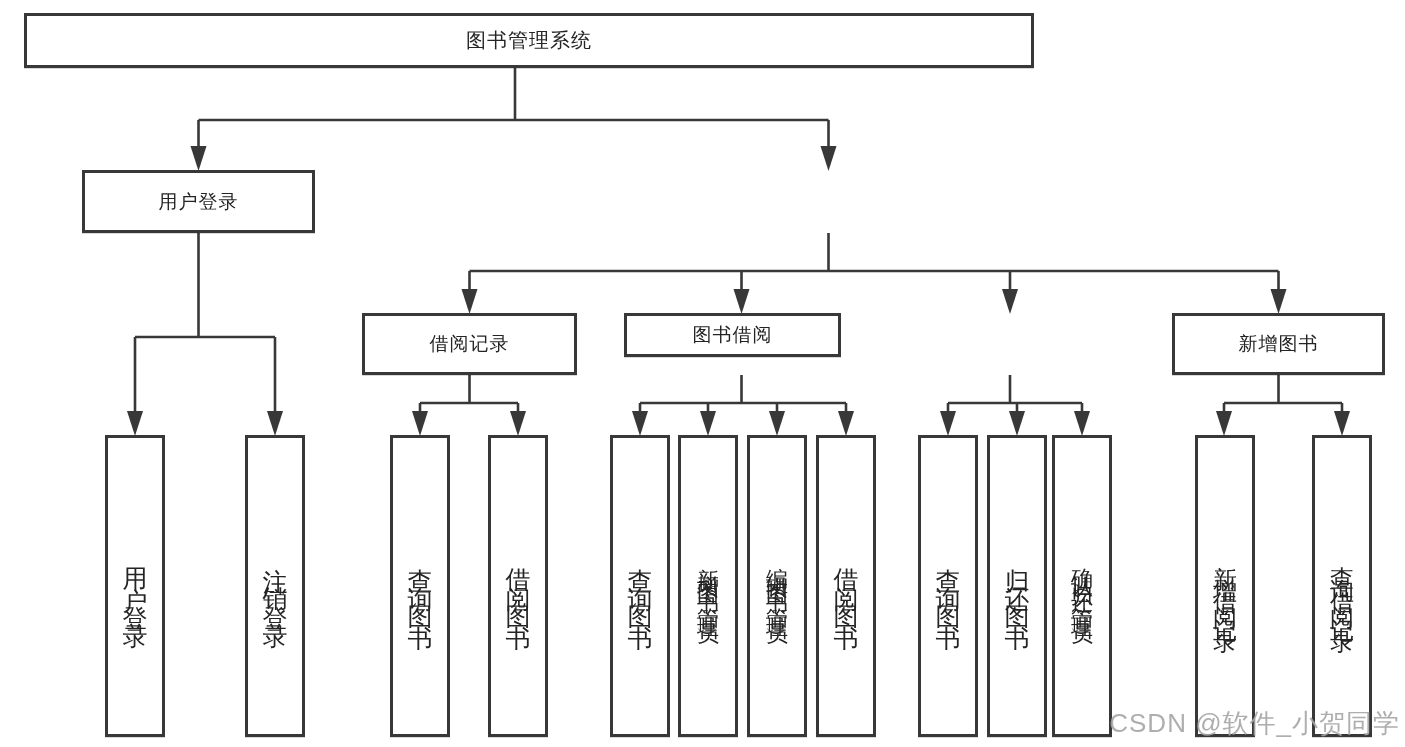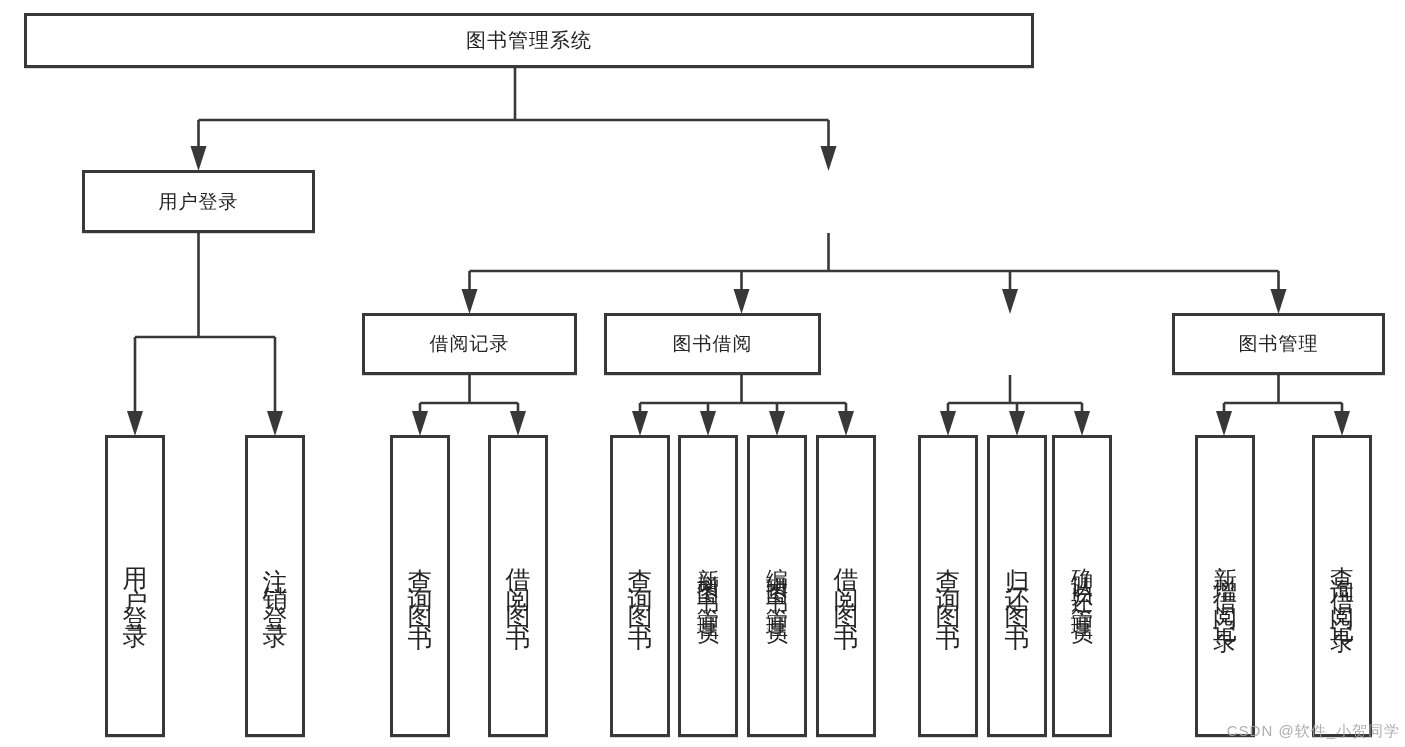--- a/index.html
+++ b/index.html
@@ -36,21 +36,21 @@
     white-space:normal;
     line-height:1;
   }
   .leaf-short .lbl{font-size:25px;letter-spacing:19px;}
   .leaf-mid   .lbl{font-size:24px;letter-spacing:13px;}
   .leaf-long  .lbl{font-size:22px;letter-spacing:8px;}
   #watermark{
     position:absolute;
     right:5px;bottom:6px;
     z-index:3;
-    font-size:15px;
+    font-size:26px;
     color:rgba(165,165,165,0.9);
     letter-spacing:1px;
     white-space:nowrap;
   }
 </style>
 </head>
 <body>
 
 <div id="canvas">
 
@@ -98,25 +98,25 @@
     <span class="lbl">图书管理系统</span>
   </div>
 
   <div class="node lv1" style="left:82px;top:170px;width:233px;height:63px">
     <span class="lbl">用户登录</span>
   </div>
 
   <div class="node lv2" style="left:362px;top:313px;width:215px;height:62px">
     <span class="lbl">借阅记录</span>
   </div>
-  <div class="node lv2" style="left:604px;top:313px;width:217px;height:62px">
+  <div class="node lv2" style="left:624px;top:313px;width:217px;height:44px">
     <span class="lbl">图书借阅</span>
   </div>
   <div class="node lv2" style="left:1172px;top:313px;width:213px;height:62px">
-    <span class="lbl">图书管理</span>
+    <span class="lbl">新增图书</span>
   </div>
 
   <div class="node leaf leaf-short" style="left:105px;top:435px;width:60px;height:302px">
     <span class="lbl">用户登录</span>
   </div>
   <div class="node leaf leaf-short" style="left:245px;top:435px;width:60px;height:302px">
     <span class="lbl">注销登录</span>
   </div>
 
   <div class="node leaf leaf-short" style="left:390px;top:435px;width:60px;height:302px">

